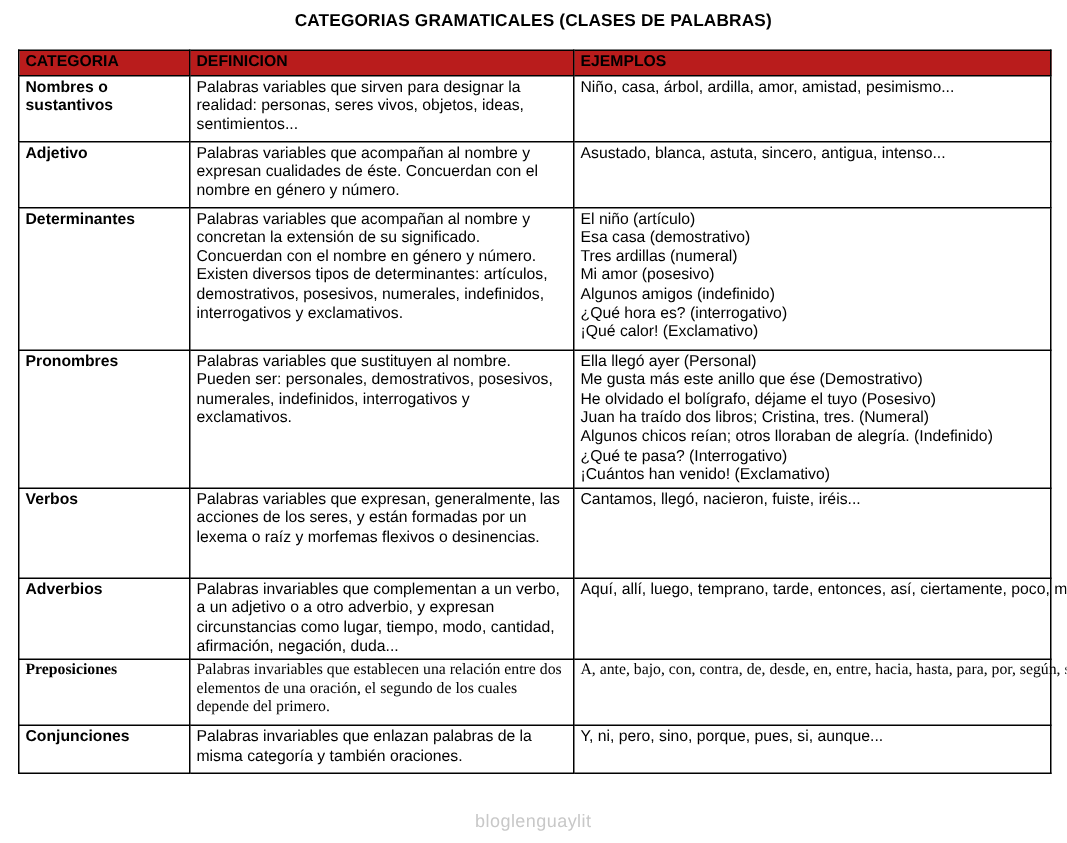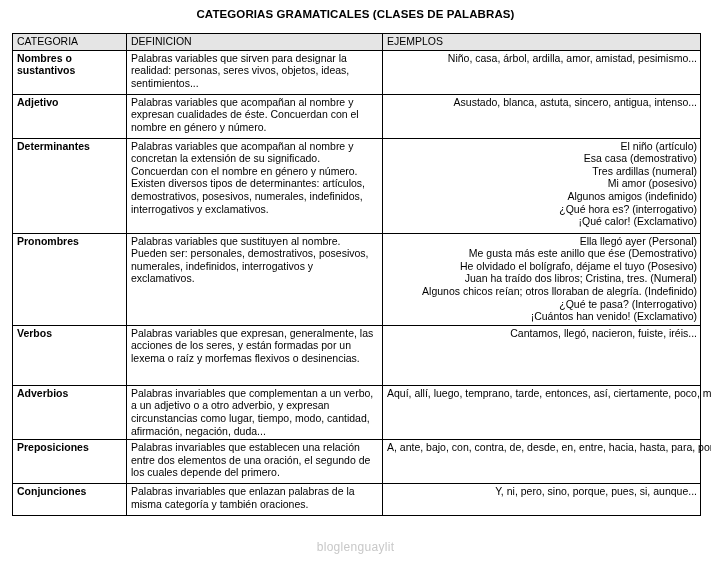--- a/index.html
+++ b/index.html
@@ -47,34 +47,34 @@
     padding: 1px 3px 2px 4px;
     font-size: 10.5px;
     line-height: 12.6px;
     text-align: left;
   }
   col.c-cat { width: 114px; }
   col.c-def { width: 256px; }
   col.c-ex  { width: 318px; }
 
   thead th {
-    font-weight: normal;
+    font-weight: bold;
     font-size: 11px;
     padding-top: 1px;
     padding-bottom: 1px;
-    background: #e5e5e5;
+    background: #b91c1c;
   }
   td.cat-cell {
     font-weight: bold;
     font-size: 10.5px;
   }
   td.def-cell, td.ex-cell {
     font-weight: normal;
   }
-  .ex-line { display: block; white-space: nowrap; text-align: right; }
+  .ex-line { display: block; white-space: nowrap; }
   .u { }
 
   .watermark {
     position: absolute;
     left: 0;
     top: 540px;
     width: 711px;
     text-align: center;
     font-size: 12px;
     color: #c8c8c8;
@@ -149,21 +149,21 @@
             <span class="ex-line">Cantamos, llegó, nacieron, fuiste, iréis...</span>
           </td>
         </tr>
         <tr style="height: 54px;">
           <td class="cat-cell">Adverbios</td>
           <td class="def-cell">Palabras invariables que complementan a un verbo, a un adjetivo o a otro adverbio, y expresan circunstancias como lugar, tiempo, modo, cantidad, afirmación, negación, duda...</td>
           <td class="ex-cell">
             <span class="ex-line">Aquí, allí, luego, temprano, tarde, entonces, así, ciertamente, poco, mucho, sí, no, quizá...</span>
           </td>
         </tr>
-        <tr style="height: 44px;">
+        <tr style="height: 44px; font-family: Liberation Serif, serif;">
           <td class="cat-cell">Preposiciones</td>
           <td class="def-cell">Palabras invariables que establecen una relación entre dos elementos de una oración, el segundo de los cuales depende del primero.</td>
           <td class="ex-cell">
             <span class="ex-line">A, ante, bajo, con, contra, de, desde, en, entre, hacia, hasta, para, por, según, sin, sobre, tras, mediante, durante.</span>
           </td>
         </tr>
         <tr style="height: 32px;">
           <td class="cat-cell">Conjunciones</td>
           <td class="def-cell">Palabras invariables que enlazan palabras de la misma categoría y también oraciones.</td>
           <td class="ex-cell">

